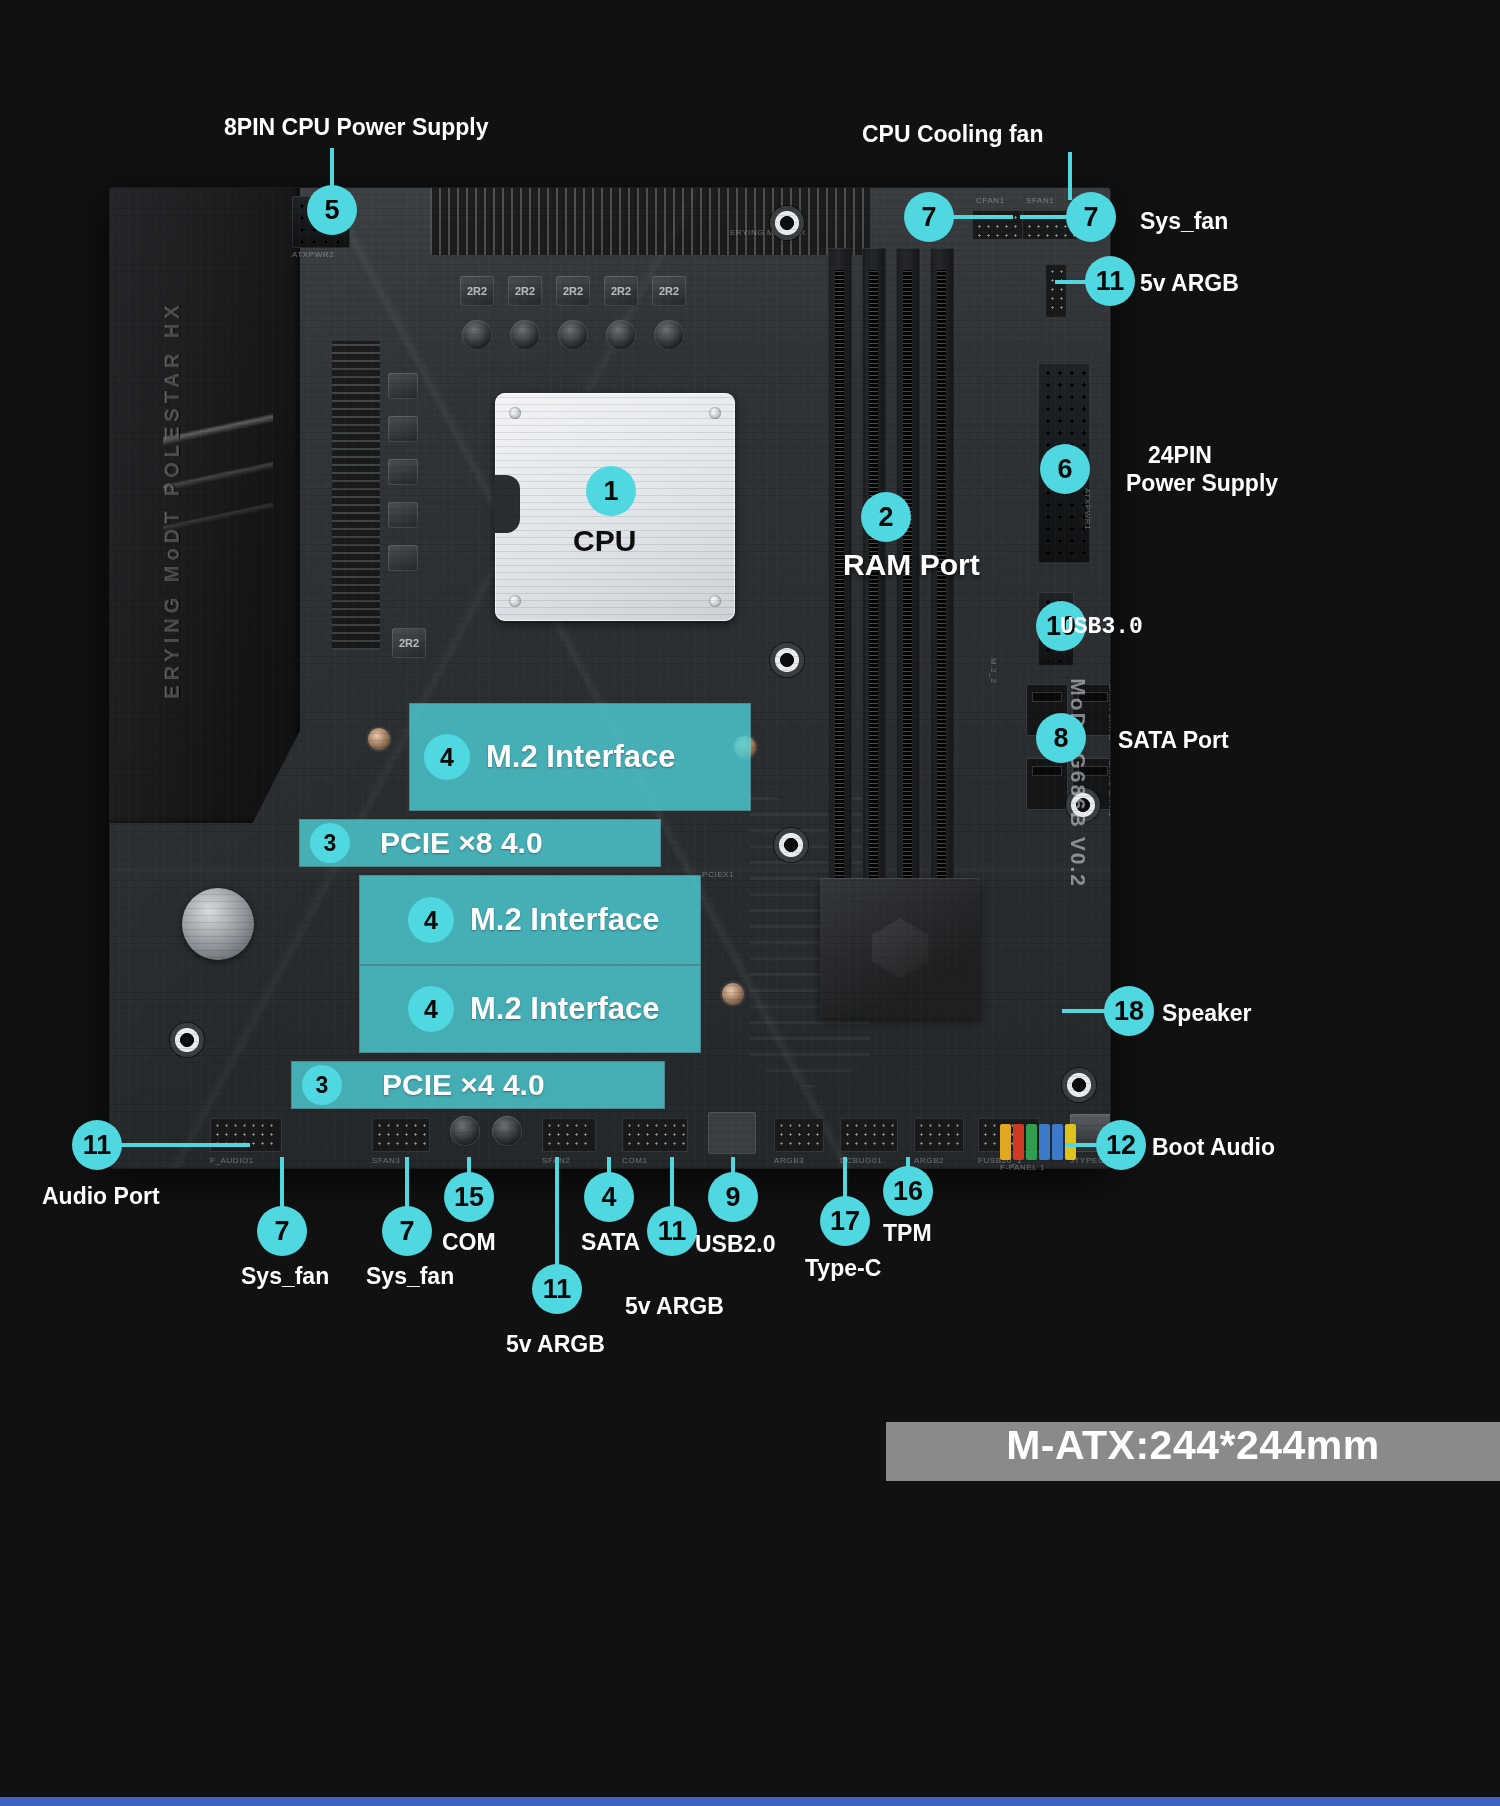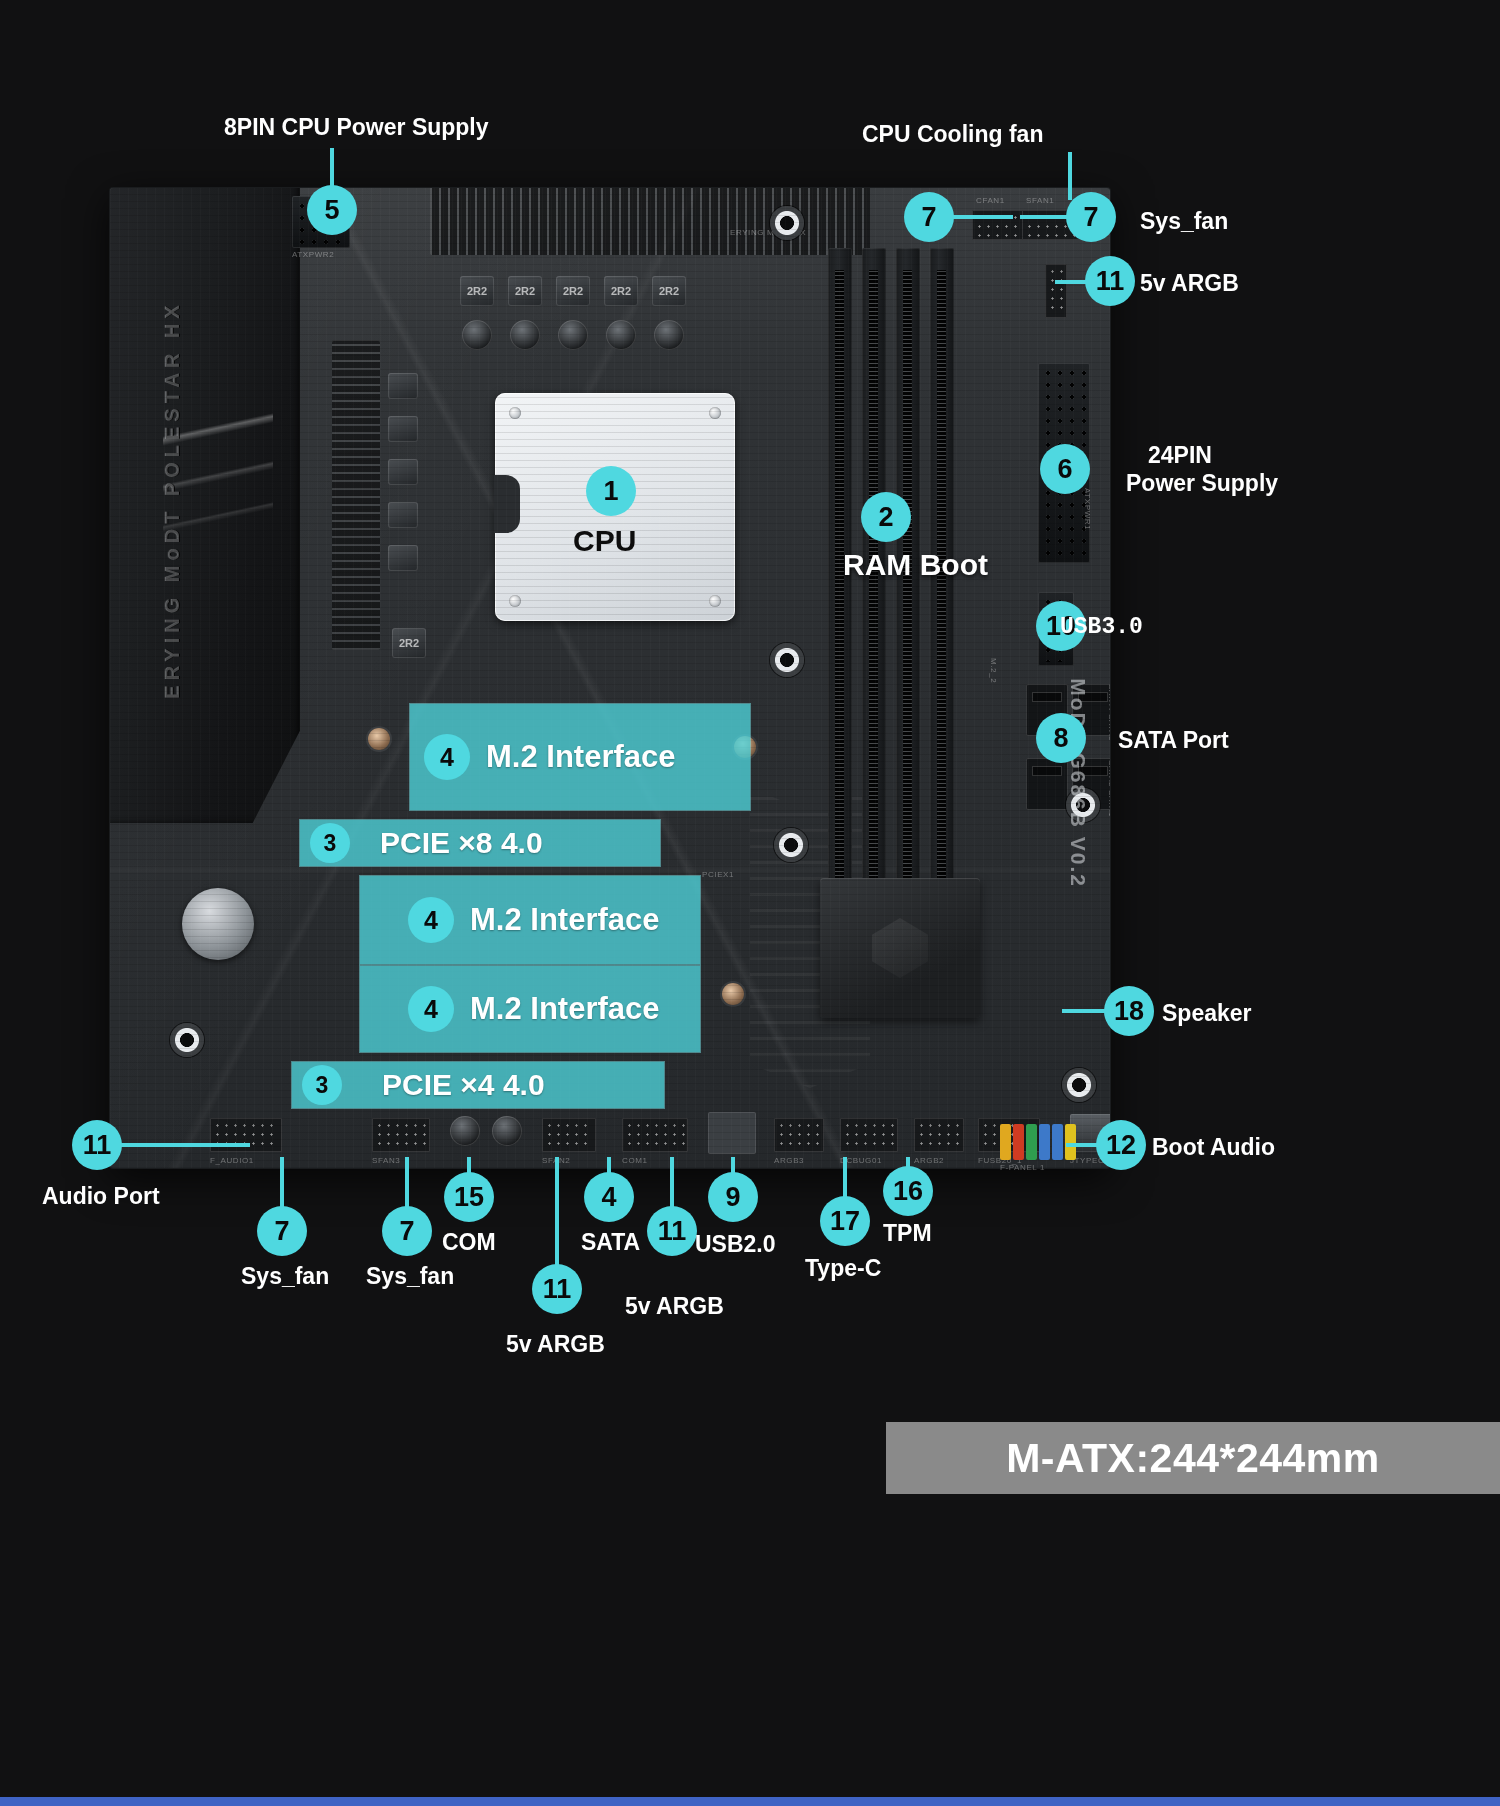--- a/index.html
+++ b/index.html
@@ -212,23 +212,23 @@
   .lead.v{ width:4px; }
 
   
   .lbl{
     position:absolute; color:#ffffff; font-weight:700; font-size:23px;
     white-space:nowrap; line-height:1.26;
   }
 
   
   .banner{
-    position:absolute; left:886px; top:1422px; width:614px; height:72px;
+    position:absolute; left:886px; top:1422px; width:614px; height:59px;
     background:#8a8a8a;
-    display:flex; align-items:center; justify-content:center;
+    display:flex; justify-content:center;
   }
   .banner span{ color:#fff; font-size:41px; font-weight:700; letter-spacing:.5px; }
   .bottom-rule{
     position:absolute; left:0; bottom:0; width:1500px; height:9px; background:#3f63c4;
   }
 </style>
 </head>
 <body>
 
 <div id="stage">
@@ -386,21 +386,21 @@
 
   <div class="hl" style="left:292px; top:1062px; width:372px; height:46px;">
     <div class="badge" style="width:40px;height:40px;font-size:23px;margin-left:10px;">3</div>
     <div class="hl-text" style="font-size:30px; margin-left:40px;">PCIE ×4 4.0</div>
   </div>
 
   <div class="badge abs" style="left:586px; top:466px;">1</div>
   <div style="position:absolute; left:573px; top:524px; font-size:30px; font-weight:700; color:#0d0d0d;">CPU</div>
 
   <div class="badge abs" style="left:861px; top:492px;">2</div>
-  <div style="position:absolute; left:843px; top:548px; font-size:30px; font-weight:700; color:#ffffff; text-shadow:0 2px 4px rgba(0,0,0,.7);">RAM Boot</div>
+  <div style="position:absolute; left:843px; top:548px; font-size:30px; font-weight:700; color:#ffffff; text-shadow:0 2px 4px rgba(0,0,0,.7);">RAM Port</div>
 
   <div class="lbl" style="left:224px; top:113px;">8PIN CPU Power Supply</div>
   <div class="lead v" style="left:330px; top:148px; height:50px;"></div>
   <div class="badge abs" style="left:307px; top:185px;">5</div>
 
   <div class="lbl" style="left:862px; top:120px;">CPU Cooling fan</div>
   <div class="lead v" style="left:1068px; top:152px; height:48px;"></div>
   <div class="badge abs" style="left:904px; top:192px;">7</div>
   <div class="lead h" style="left:953px; top:215px; width:60px;"></div>
 

